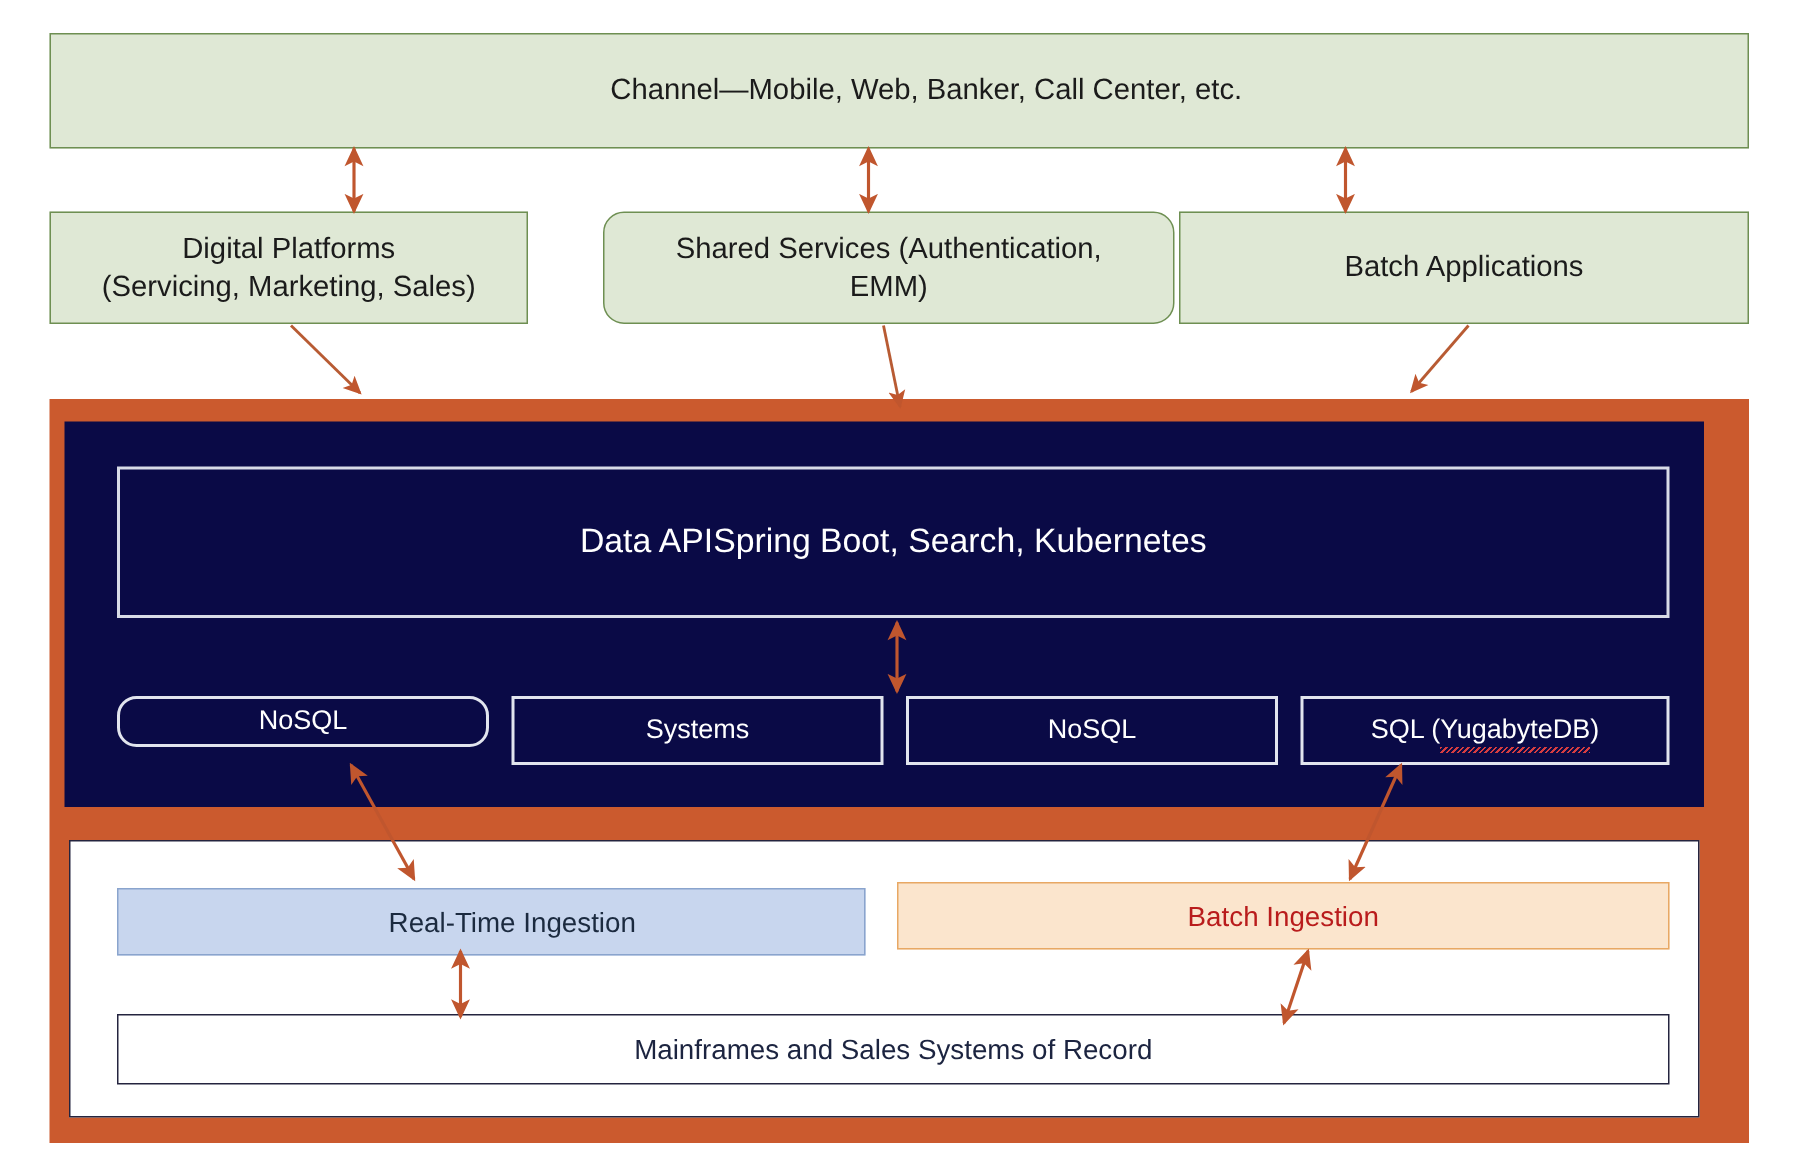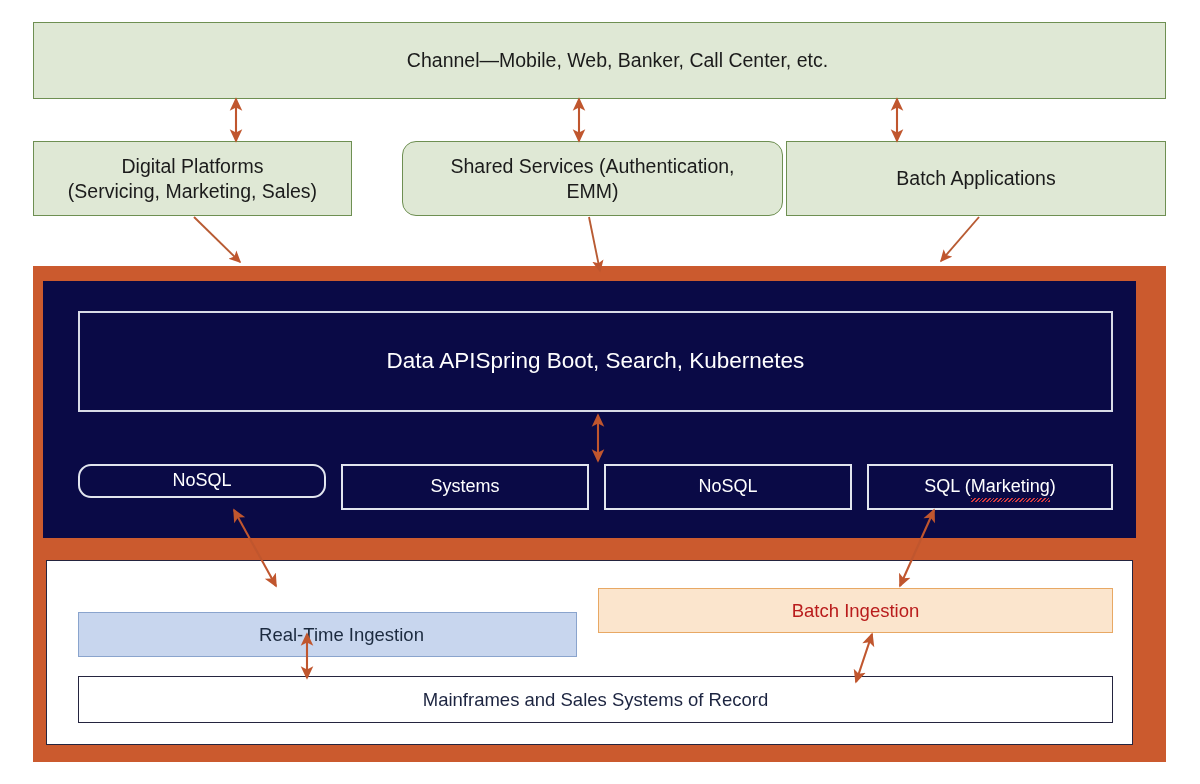--- a/index.html
+++ b/index.html
@@ -157,26 +157,26 @@
 
   <div class="box db-box" style="left:341px; top:464px; width:248px; height:46px;">
     <span>Systems</span>
   </div>
 
   <div class="box db-box" style="left:604px; top:464px; width:248px; height:46px;">
     <span>NoSQL</span>
   </div>
 
   <div class="box db-box" style="left:867px; top:464px; width:246px; height:46px;">
-    <span><span>SQL (</span><span class="squiggle">Marketing</span><span>)</span></span>
+    <span><span>SQL (</span><span class="squiggle">YugabyteDB</span><span>)</span></span>
   </div>
 
   <div class="white-region" style="left:46px; top:560px; width:1087px; height:185px;"></div>
 
-  <div class="box rt-box" style="left:78px; top:612px; width:499px; height:45px;padding-left:28px;">
+  <div class="box rt-box" style="left:78px; top:592px; width:499px; height:45px;padding-left:28px;">
     <span>Real-Time Ingestion</span>
   </div>
 
   <div class="box batch-box" style="left:598px; top:588px; width:515px; height:45px;">
     <span>Batch Ingestion</span>
   </div>
 
   <div class="box mainframe-box" style="left:78px; top:676px; width:1035px; height:47px;">
     <span>Mainframes and Sales Systems of Record</span>
   </div>

